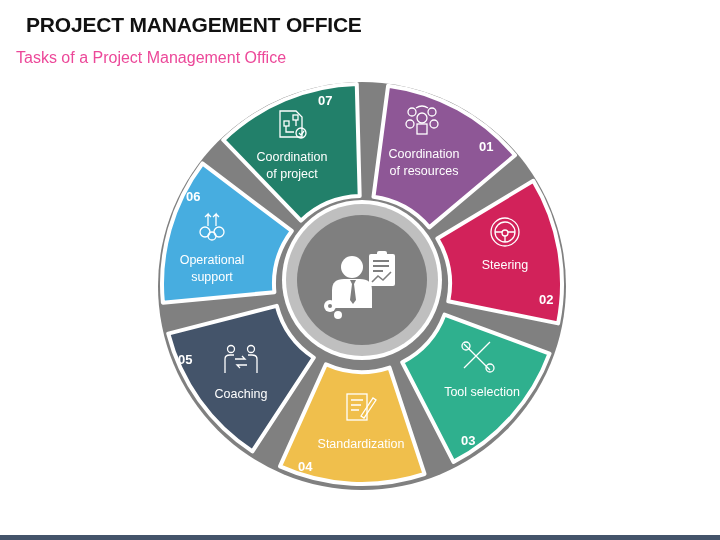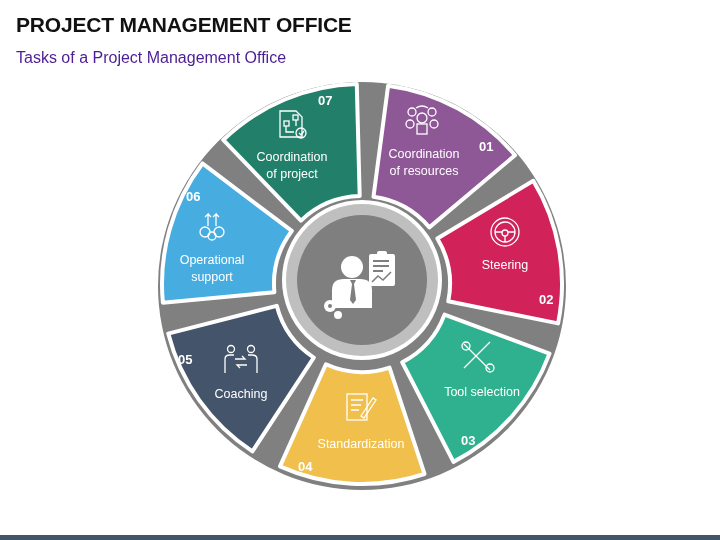--- a/index.html
+++ b/index.html
@@ -1,18 +1,18 @@
 <!DOCTYPE html>
 <html><head>
 <meta charset="utf-8">
 <style>
   html, body { margin: 0; padding: 0; }
   body { width: 720px; height: 540px; position: relative; background: #ffffff; overflow: hidden; font-family: "Liberation Sans", sans-serif; }
-  .title { position: absolute; left: 16px; top: 13px; font-size: 21px; font-weight: bold; color: #111; letter-spacing: -0.2px; font-family: "Liberation Sans", sans-serif; }
-  .subtitle { position: absolute; left: 16px; top: 49px; font-size: 16px; color: #4c1d95; font-family: "Liberation Sans", sans-serif; }
+  .title { position: absolute; left: 26px; top: 13px; font-size: 21px; font-weight: bold; color: #111; letter-spacing: -0.2px; font-family: "Liberation Sans", sans-serif; }
+  .subtitle { position: absolute; left: 16px; top: 49px; font-size: 16px; color: #ec4899; font-family: "Liberation Sans", sans-serif; }
   .footer-bar { position: absolute; left: 0; bottom: 0; width: 720px; height: 5px; background: #44546a; }
   svg.wheel { position: absolute; left: 0; top: 0; }
   .seg-text { font-family: "Liberation Sans", sans-serif; fill: #ffffff; font-size: 12.5px; }
   .seg-num { font-family: "Liberation Sans", sans-serif; fill: #ffffff; font-size: 13px; font-weight: bold; }
 </style>
 </head>
 <body>
 
 <div class="title">PROJECT MANAGEMENT OFFICE</div>
 <div class="subtitle">Tasks of a Project Management Office</div>

